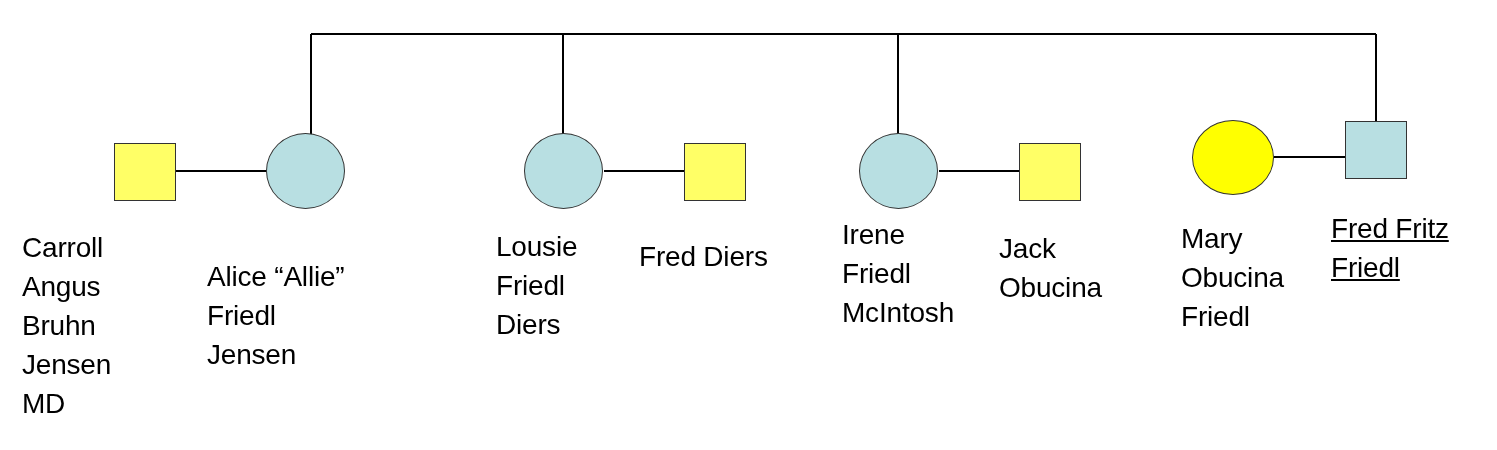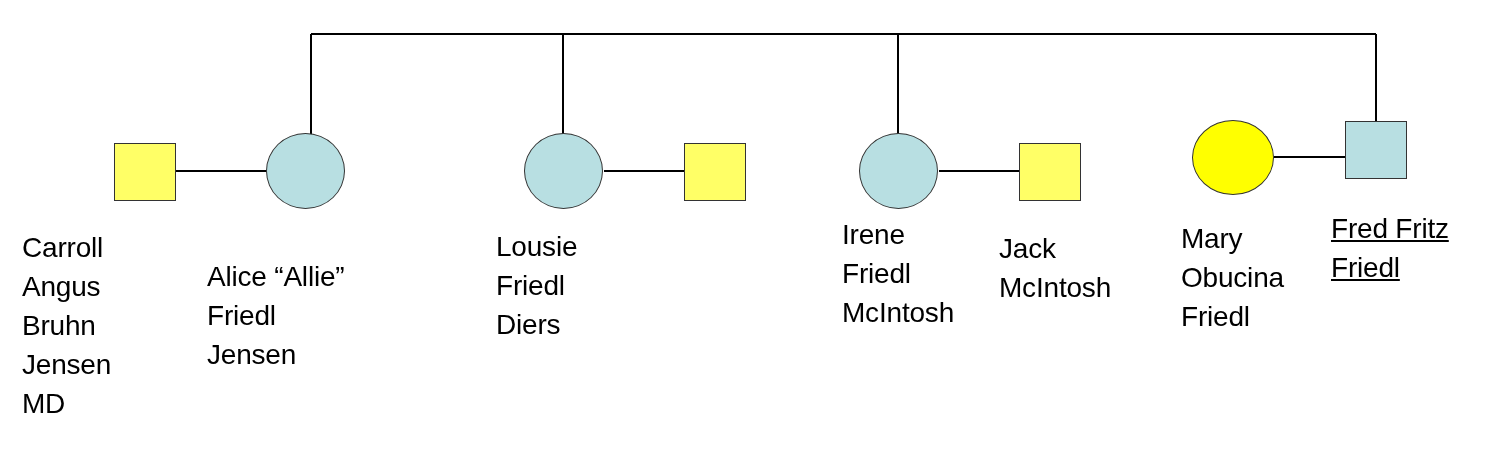--- a/index.html
+++ b/index.html
@@ -84,29 +84,30 @@
   <div class="label" style="left:207px; top:257px;">Alice “Allie”
 Friedl
 Jensen</div>
 
   <div class="node circle" style="left:524px; top:133px; width:79px; height:76px; background:#B8DFE2;"></div>
   <div class="label" style="left:496px; top:227px;">Lousie
 Friedl
 Diers</div>
 
   <div class="node square" style="left:684px; top:143px; width:62px; height:58px; background:#FFFF66;"></div>
+  <div class="label" style="left:639px; top:237px;">Fred Diers</div>
 
   <div class="node circle" style="left:859px; top:133px; width:79px; height:76px; background:#B8DFE2;"></div>
   <div class="label" style="left:842px; top:215px;">Irene
 Friedl
 McIntosh</div>
 
   <div class="node square" style="left:1019px; top:143px; width:62px; height:58px; background:#FFFF66;"></div>
   <div class="label" style="left:999px; top:229px;">Jack
-McIntosh</div>
+Obucina</div>
 
   <div class="node circle" style="left:1192px; top:120px; width:82px; height:75px; background:#FFFF00;"></div>
   <div class="label" style="left:1181px; top:209px;margin-top:10px;">Mary
 Obucina
 Friedl</div>
 
   <div class="node square" style="left:1345px; top:121px; width:62px; height:58px; background:#B8DFE2;"></div>
   <div class="label" style="left:1331px; top:209px;text-decoration:underline;">Fred Fritz
 Friedl</div>
 

